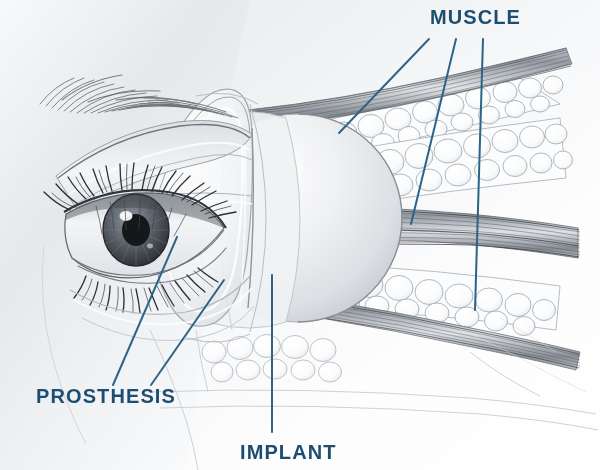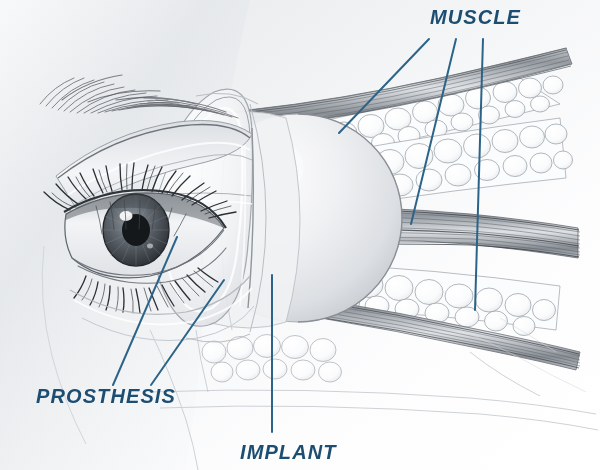--- a/index.html
+++ b/index.html
@@ -10,21 +10,20 @@
   }
   body {
     font-family: "Liberation Sans", sans-serif;
   }
   #figure {
     position: relative;
     width: 600px;
     height: 470px;
     overflow: hidden;
     background: #ffffff;
-    font-style: italic;
   }
   #figure svg.layer {
     position: absolute;
     left: 0;
     top: 0;
     width: 600px;
     height: 470px;
   }
   .label-text {
     font-family: "Liberation Sans", sans-serif;

